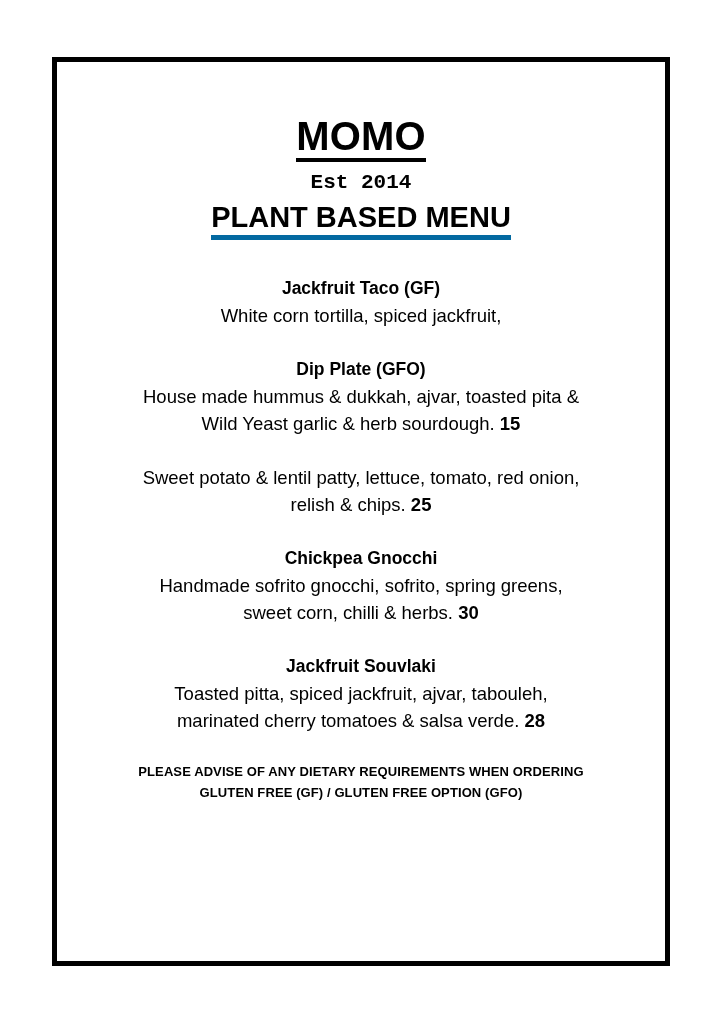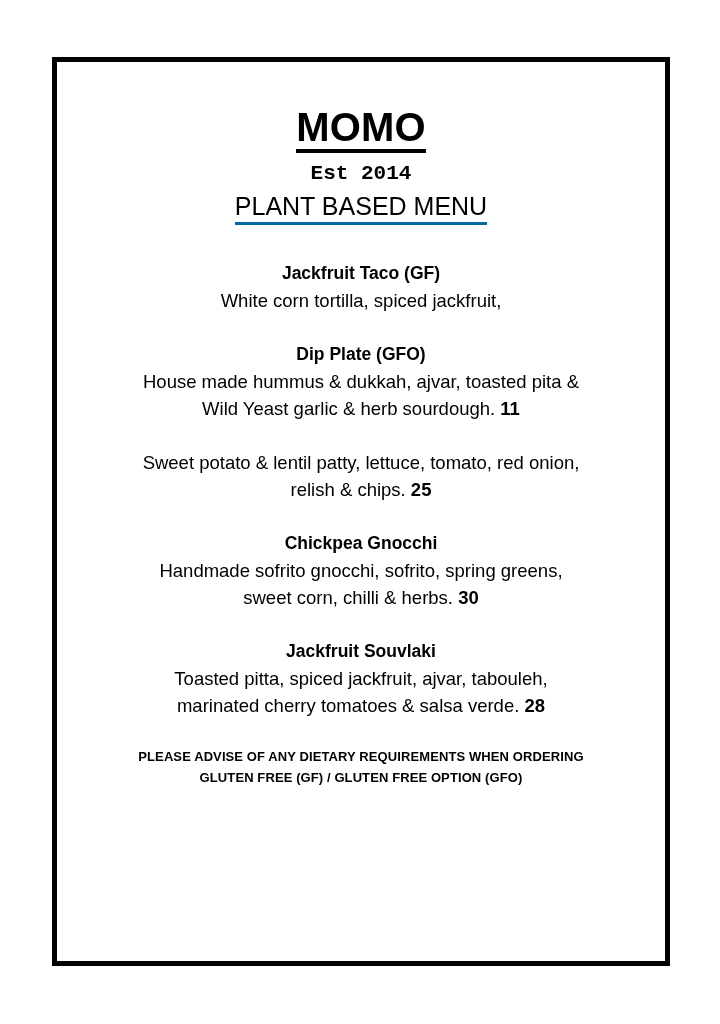--- a/index.html
+++ b/index.html
@@ -44,20 +44,21 @@
     top: 0;
     bottom: 0;
     padding: 0 18px;
     box-sizing: border-box;
     text-align: center;
   }
 
   
   .masthead {
     padding-top: 44px;
+    margin-top: 9px;
   }
 
   .brand-name {
     font-size: 40px;
     font-weight: bold;
     line-height: 1.06;
     letter-spacing: 0.2px;
     display: inline-block;
     border-bottom: 4px solid #000000;
     padding-bottom: 1px;
@@ -65,26 +66,26 @@
 
   .brand-est {
     font-size: 21px;
     font-weight: bold;
     line-height: 1.1;
     margin-top: 9px;
     font-family: Liberation Mono, monospace;
   }
 
   .menu-heading {
-    font-size: 25px;
-    font-weight: normal;
+    font-size: 29px;
+    font-weight: bold;
     line-height: 1.1;
     margin-top: 8px;
     display: inline-block;
-    border-bottom: 3px solid #0369a1;
+    border-bottom: 5px solid #0369a1;
     padding-bottom: 1px;
   }
 
   
   .items {
     margin-top: 35px;
   }
 
   .menu-item {
     margin-bottom: 27px;
@@ -139,21 +140,21 @@
       </div>
 
       <div class="items">
           <div class="menu-item">
             <div class="item-name">Jackfruit Taco (GF)</div>
             <div class="item-desc-line"><span>White corn tortilla, spiced jackfruit,</span></div>
           </div>
           <div class="menu-item">
             <div class="item-name">Dip Plate (GFO)</div>
             <div class="item-desc-line"><span>House made hummus &amp; dukkah, ajvar, toasted pita &amp;</span></div>
-            <div class="item-desc-line"><span>Wild Yeast garlic &amp; herb sourdough. </span><span class="price">11</span></div>
+            <div class="item-desc-line"><span>Wild Yeast garlic &amp; herb sourdough. </span><span class="price">15</span></div>
           </div>
           <div class="menu-item">
             <div class="item-desc-line"><span>Sweet potato &amp; lentil patty, lettuce, tomato, red onion,</span></div>
             <div class="item-desc-line"><span>relish &amp; chips. </span><span class="price">25</span></div>
           </div>
           <div class="menu-item">
             <div class="item-name">Chickpea Gnocchi</div>
             <div class="item-desc-line"><span>Handmade sofrito gnocchi, sofrito, spring greens,</span></div>
             <div class="item-desc-line"><span>sweet corn, chilli &amp; herbs. </span><span class="price">30</span></div>
           </div>

